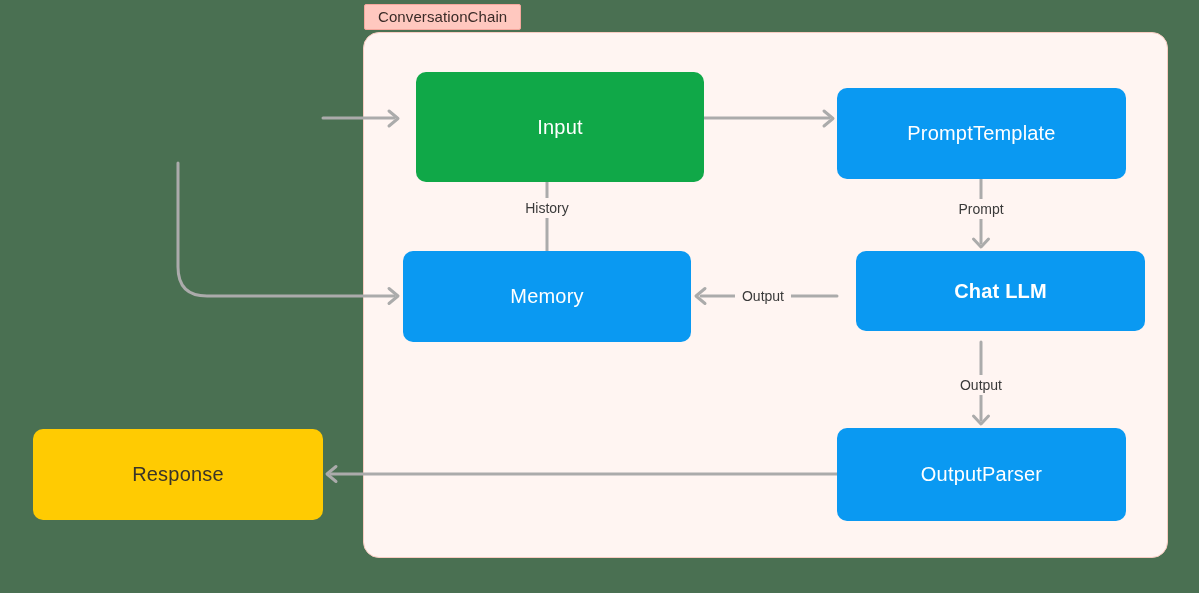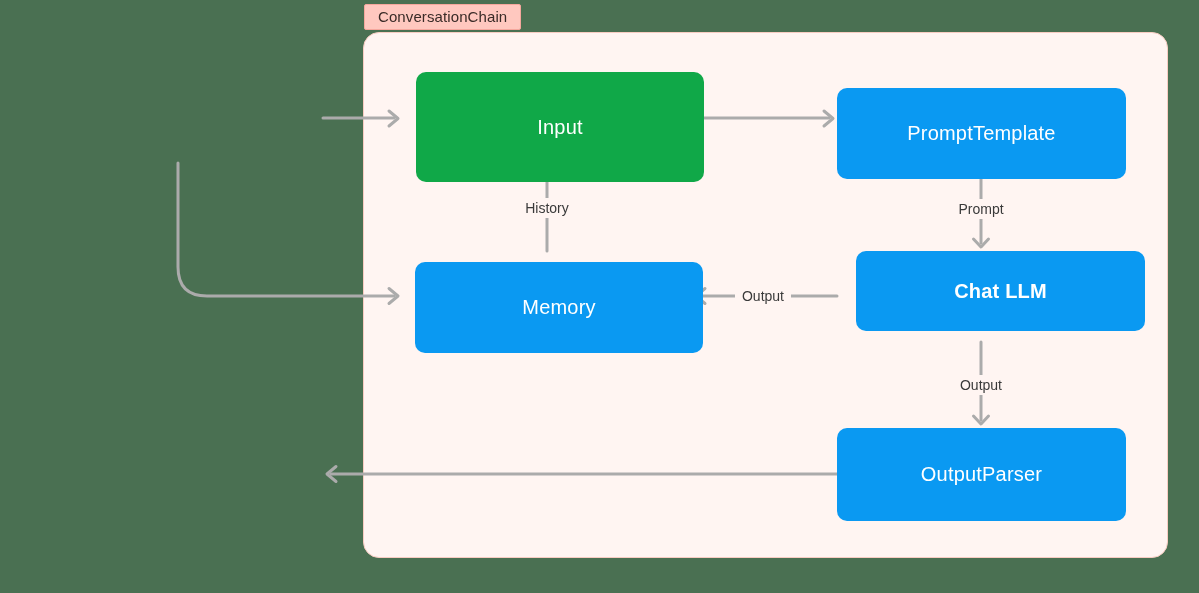--- a/index.html
+++ b/index.html
@@ -63,21 +63,21 @@
     font-weight: 500;
     letter-spacing: 0.2px;
   }
   .node-yellow { background: var(--yellow-node); color: var(--node-text-dark); }
   .node-green  { background: var(--green-node);  color: var(--node-text-light); }
   .node-blue   { background: var(--blue-node);   color: var(--node-text-light); }
 
   .n-query          { left: 33px;  top: 72px;  width: 290px; height: 91px; }
   .n-input          { left: 403px; top: 72px;  width: 288px; height: 110px; margin-left: 13px; }
   .n-prompttemplate { left: 837px; top: 88px;  width: 289px; height: 91px; }
-  .n-memory         { left: 403px; top: 262px; width: 288px; height: 91px; margin-left: 12px; }
+  .n-memory         { left: 403px; top: 251px; width: 288px; height: 91px; }
   .n-chatllm        { left: 856px; top: 251px; width: 289px; height: 80px; font-weight: bold; }
   .n-outputparser   { left: 837px; top: 428px; width: 289px; height: 93px; }
   .n-response       { left: 33px;  top: 429px; width: 290px; height: 91px; }
 
   .edge-label {
     position: absolute;
     transform: translate(-50%, -50%);
     background: var(--container-bg);
     color: var(--label-text);
     font-size: 14px;
@@ -129,14 +129,15 @@
   <div class="edge-label l-output1">Output</div>
   <div class="edge-label l-output2">Output</div>
 
   <div class="badge">ConversationChain</div>
 
   <div class="node node-green n-input">Input</div>
   <div class="node node-blue n-prompttemplate">PromptTemplate</div>
   <div class="node node-blue n-memory">Memory</div>
   <div class="node node-blue n-chatllm">Chat LLM</div>
   <div class="node node-blue n-outputparser">OutputParser</div>
+  <div class="node node-yellow n-response">Response</div>
 
 </div>
 
 </body></html>

